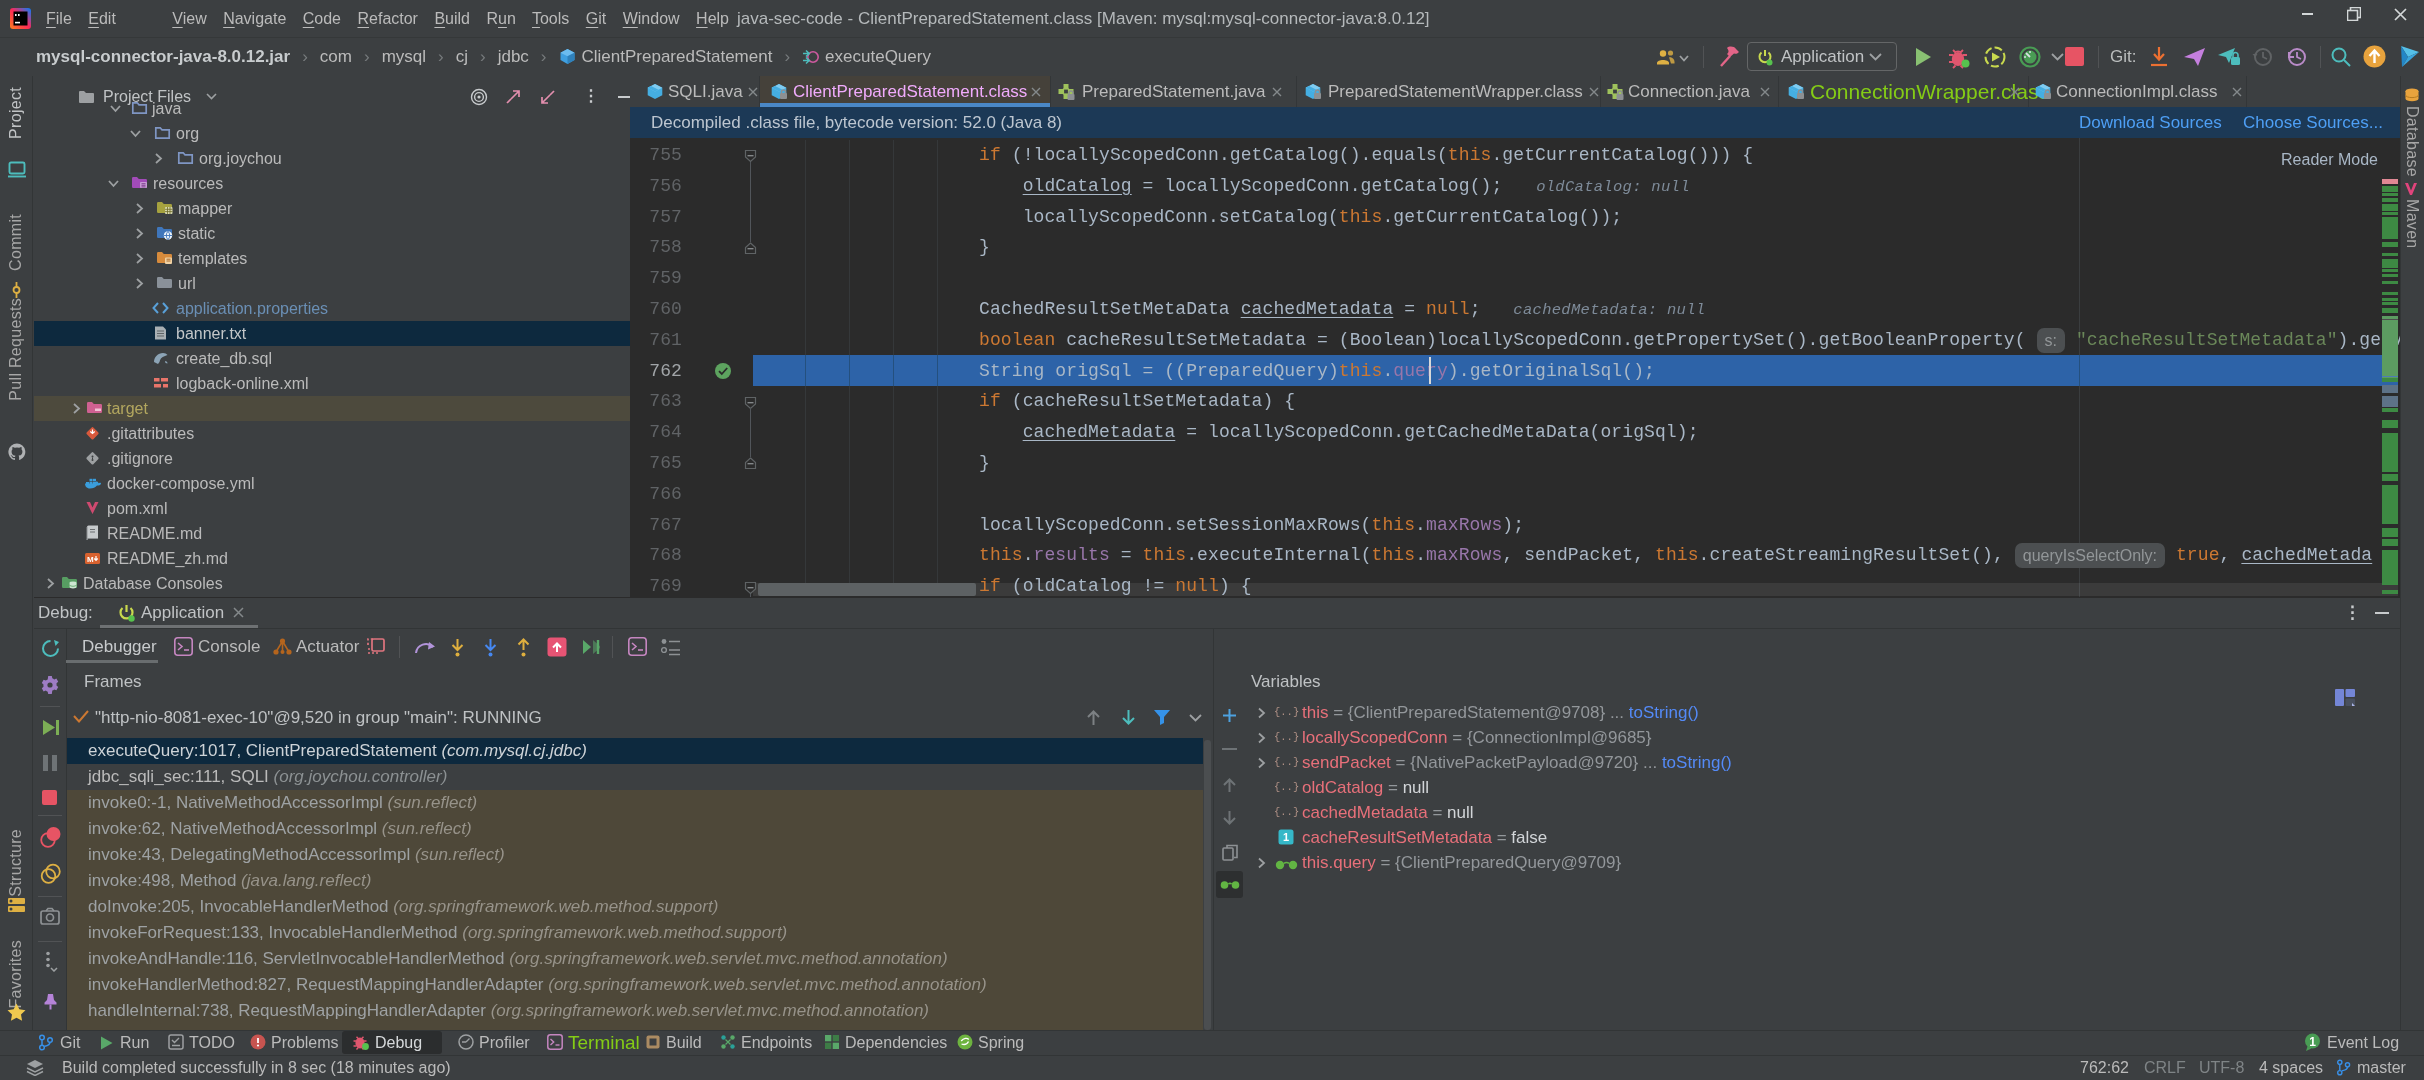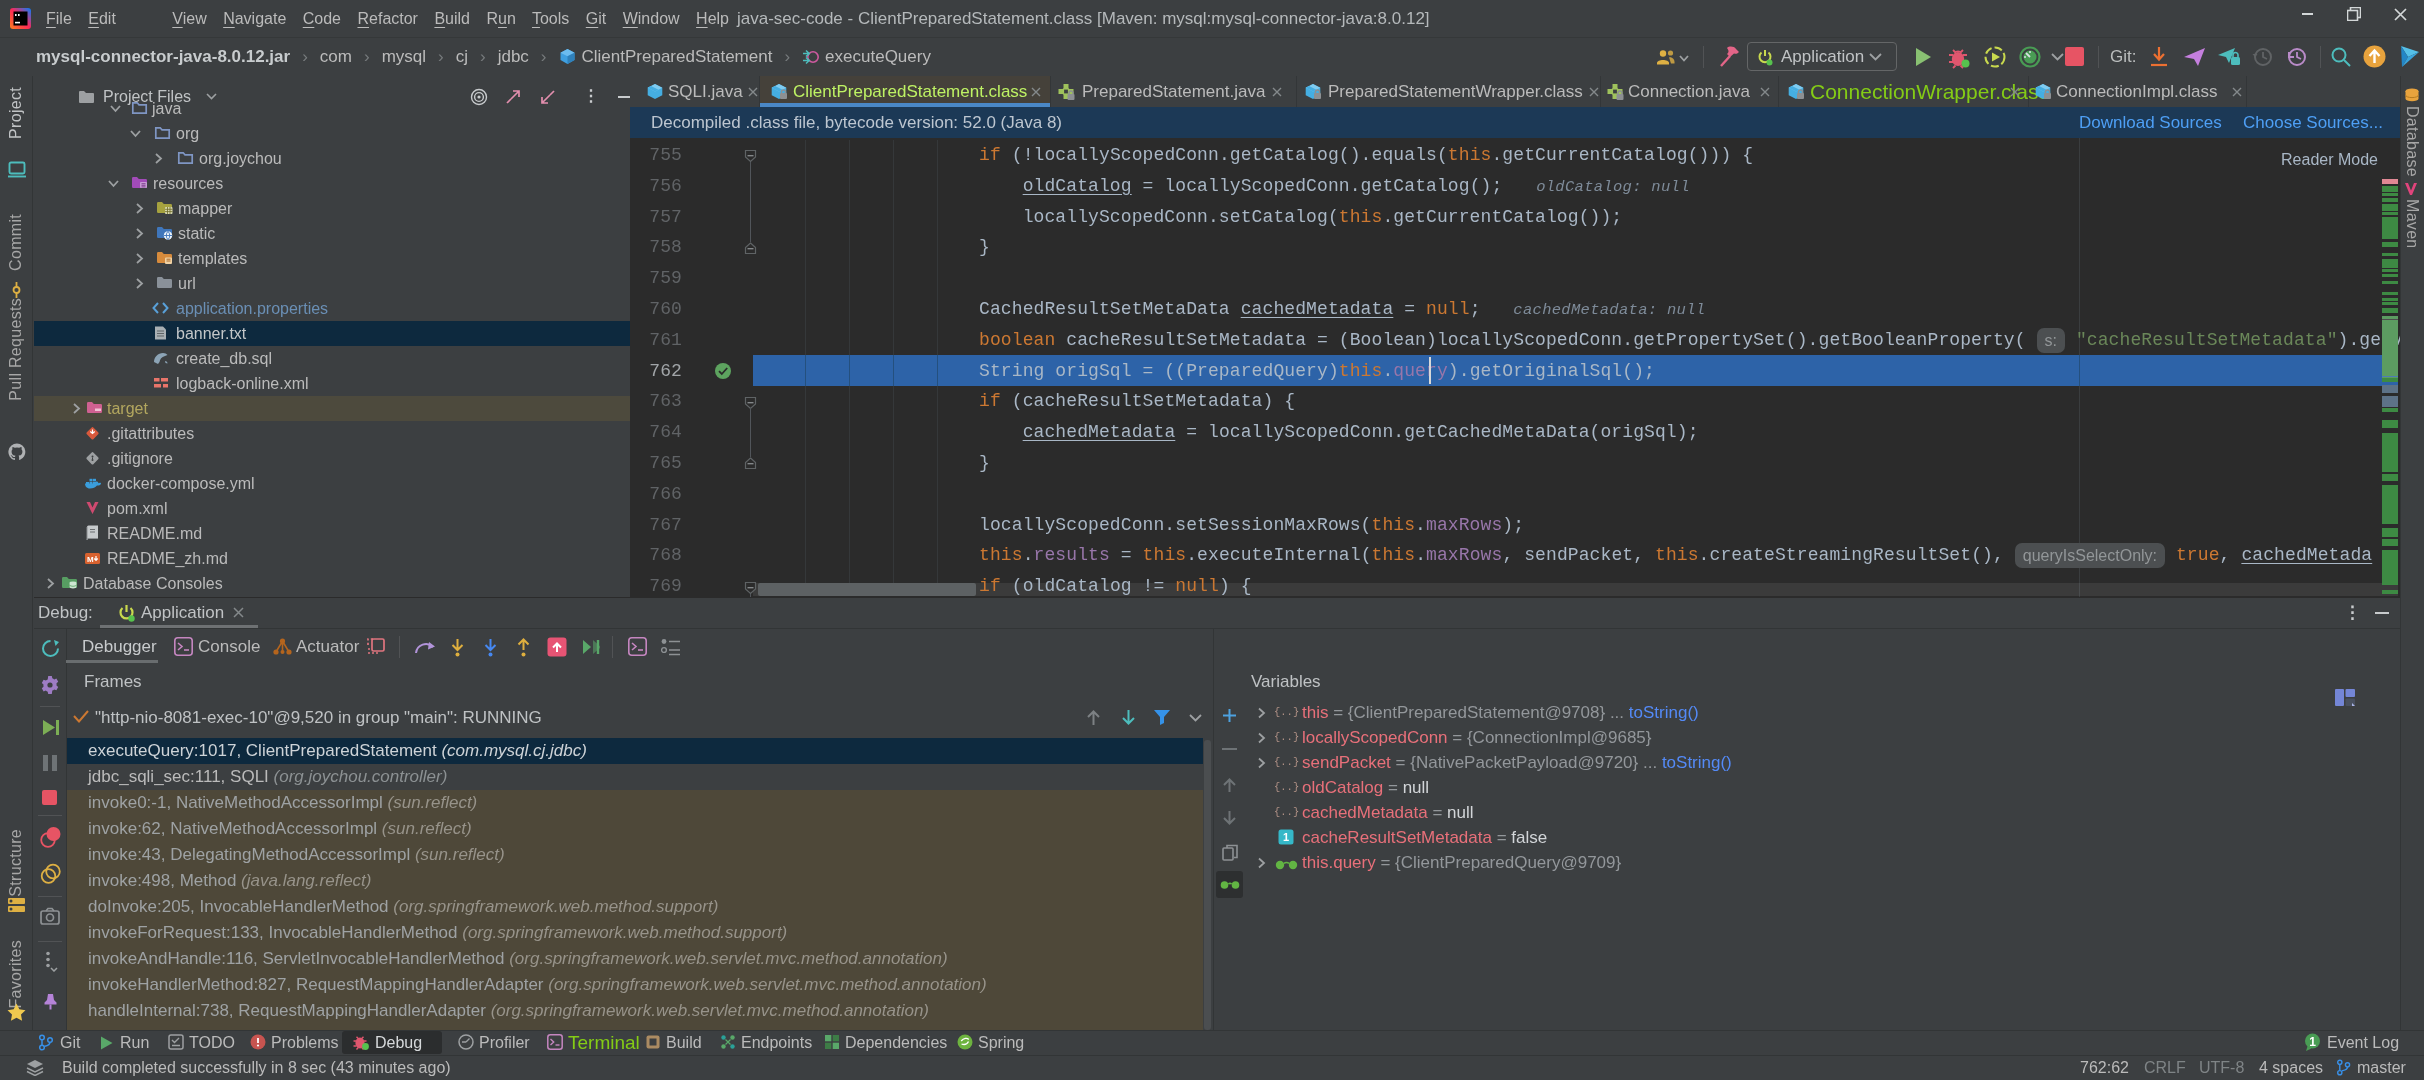--- a/index.html
+++ b/index.html
@@ -385,21 +385,21 @@
 <svg class="abs" style="left:748px;top:87px;" width="10" height="10" viewBox="0 0 10 10">
         <path d="M1 1 L9 9 M9 1 L1 9" stroke="#84898b" stroke-width="1.4"></path>
       </svg>
 <svg class="abs" style="left:770px;top:83px;" width="18" height="17" viewBox="0 0 17 17">
         <path d="M8.5 1 L15.8 4.8 L15.8 12.2 L8.5 16 L1.2 12.2 L1.2 4.8 Z" fill="#45aee2"></path>
         <path d="M8.5 1 L15.8 4.8 L8.5 8.5 L1.2 4.8 Z" fill="#7fcbf0"></path>
         <path d="M4.5 3 L12 6.8 L8.5 8.5 L1.2 4.8 Z" fill="#45aee2"></path>
         <rect x="9.5" y="10" width="7" height="6" rx="1" fill="#8d9093"></rect>
         <path d="M11 10.5 v-1.5 a2 2 0 0 1 4 0 v1.5" stroke="#8d9093" stroke-width="1.4" fill="none"></path>
       </svg>
-<div class="abs" style="left:793px;top:76px;height:31px;line-height:31px;font-size:17px;color:#bef264;">ClientPreparedStatement.class</div>
+<div class="abs" style="left:793px;top:76px;height:31px;line-height:31px;font-size:17px;color:#f0abfc;">ClientPreparedStatement.class</div>
 <svg class="abs" style="left:1031px;top:87px;" width="10" height="10" viewBox="0 0 10 10">
         <path d="M1 1 L9 9 M9 1 L1 9" stroke="#84898b" stroke-width="1.4"></path>
       </svg>
 <svg class="abs" style="left:1057px;top:83px;" width="18" height="17" viewBox="0 0 17 17">
         <rect x="6" y="1" width="5" height="5" fill="#9fc25c"></rect>
         <rect x="1" y="6" width="5" height="5" fill="#9fc25c"></rect>
         <rect x="6" y="6" width="5" height="5" fill="none" stroke="#9fc25c" stroke-width="1.2"></rect>
         <rect x="11" y="6" width="5" height="5" fill="#9fc25c"></rect>
         <rect x="6" y="11" width="5" height="5" fill="#9fc25c"></rect>
         <rect x="10" y="11" width="7" height="6" rx="1" fill="#8d9093"></rect>
@@ -864,21 +864,21 @@
 <svg class="abs" style="left:2304px;top:1033px;" width="17" height="18" viewBox="0 0 17 18">
         <circle cx="8.5" cy="8" r="7.5" fill="#499c54"></circle>
         <path d="M3.5 13.5 L2 18 l5.5-2.5 Z" fill="#499c54"></path>
         <text x="8.5" y="12.5" font-family="Liberation Sans" font-size="12" font-weight="bold" fill="#fff" text-anchor="middle">1</text>
       </svg>
 <div class="abs" style="left:2327px;top:1030px;height:25px;line-height:25px;font-size:16px;color:#bbbbbb;">Event&nbsp;Log</div>
 <svg class="abs" style="left:26px;top:1059px;" width="18" height="17" viewBox="0 0 18 17">
         <path d="M9 1 L17 5 L9 9 L1 5 Z" fill="#9da0a2"></path>
         <path d="M1 9 l8 4 8-4 M1 12.5 l8 4 8-4" stroke="#9da0a2" stroke-width="1.5" fill="none"></path>
       </svg>
-<div class="abs" style="left:62px;top:1055px;height:25px;line-height:25px;font-size:16px;color:#bbbbbb;">Build completed successfully in 8 sec (43 minutes ago)</div>
+<div class="abs" style="left:62px;top:1055px;height:25px;line-height:25px;font-size:16px;color:#bbbbbb;">Build completed successfully in 8 sec (18 minutes ago)</div>
 <div class="abs" style="left:2080px;top:1055px;height:25px;line-height:25px;font-size:16px;color:#bbbbbb;">762:62</div>
 <div class="abs" style="left:2144px;top:1055px;height:25px;line-height:25px;font-size:16px;color:#7f8486;">CRLF</div>
 <div class="abs" style="left:2199px;top:1055px;height:25px;line-height:25px;font-size:16px;color:#7f8486;">UTF-8</div>
 <div class="abs" style="left:2259px;top:1055px;height:25px;line-height:25px;font-size:16px;color:#bbbbbb;">4 spaces</div>
 <svg class="abs" style="left:2336px;top:1059px;" width="15" height="17" viewBox="0 0 15 17">
         <circle cx="3.8" cy="3.3" r="2.1" fill="none" stroke="#3890e8" stroke-width="1.4"></circle>
         <circle cx="3.8" cy="13.7" r="2.1" fill="none" stroke="#3890e8" stroke-width="1.4"></circle>
         <circle cx="11.5" cy="5.8" r="2.1" fill="none" stroke="#3890e8" stroke-width="1.4"></circle>
         <path d="M3.8 5.6 v5.8 M11.5 8 c0 2.8-3 3.2-5.5 3.8" stroke="#3890e8" stroke-width="1.4" fill="none"></path>
       </svg>

